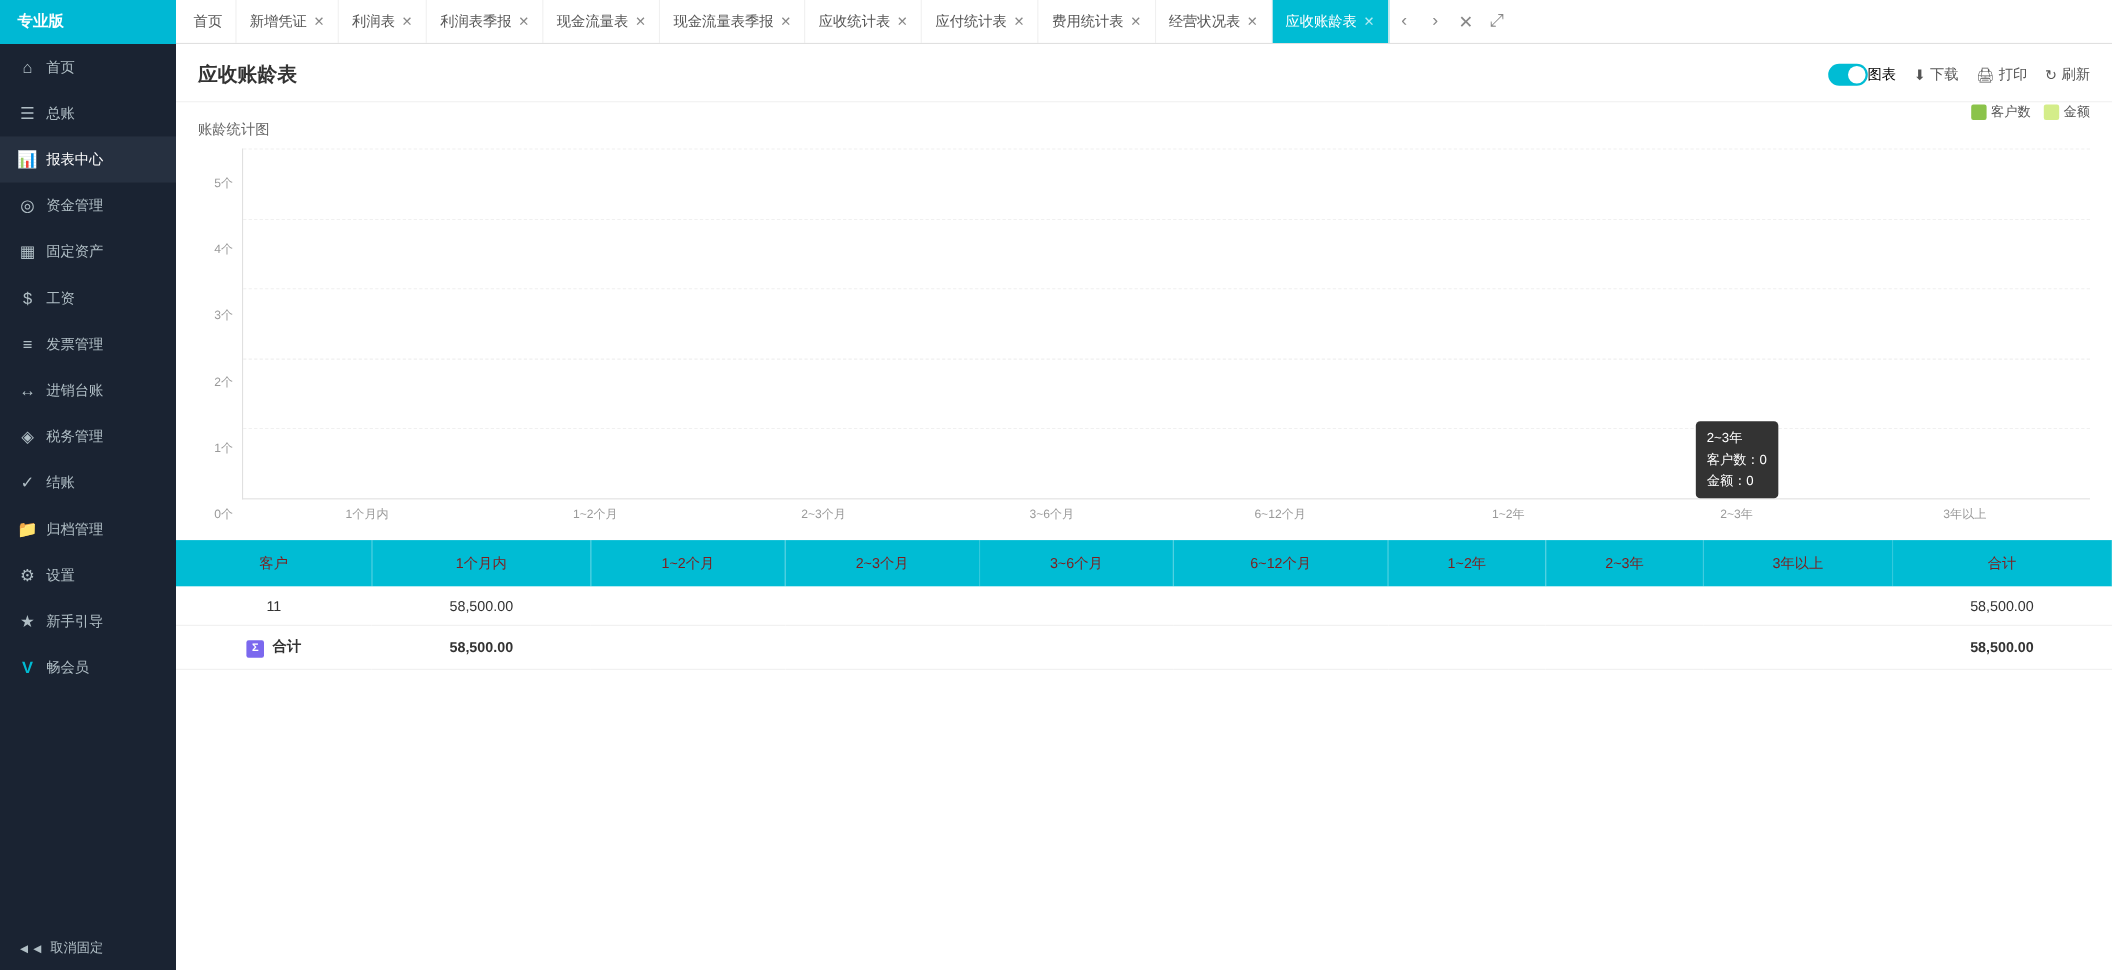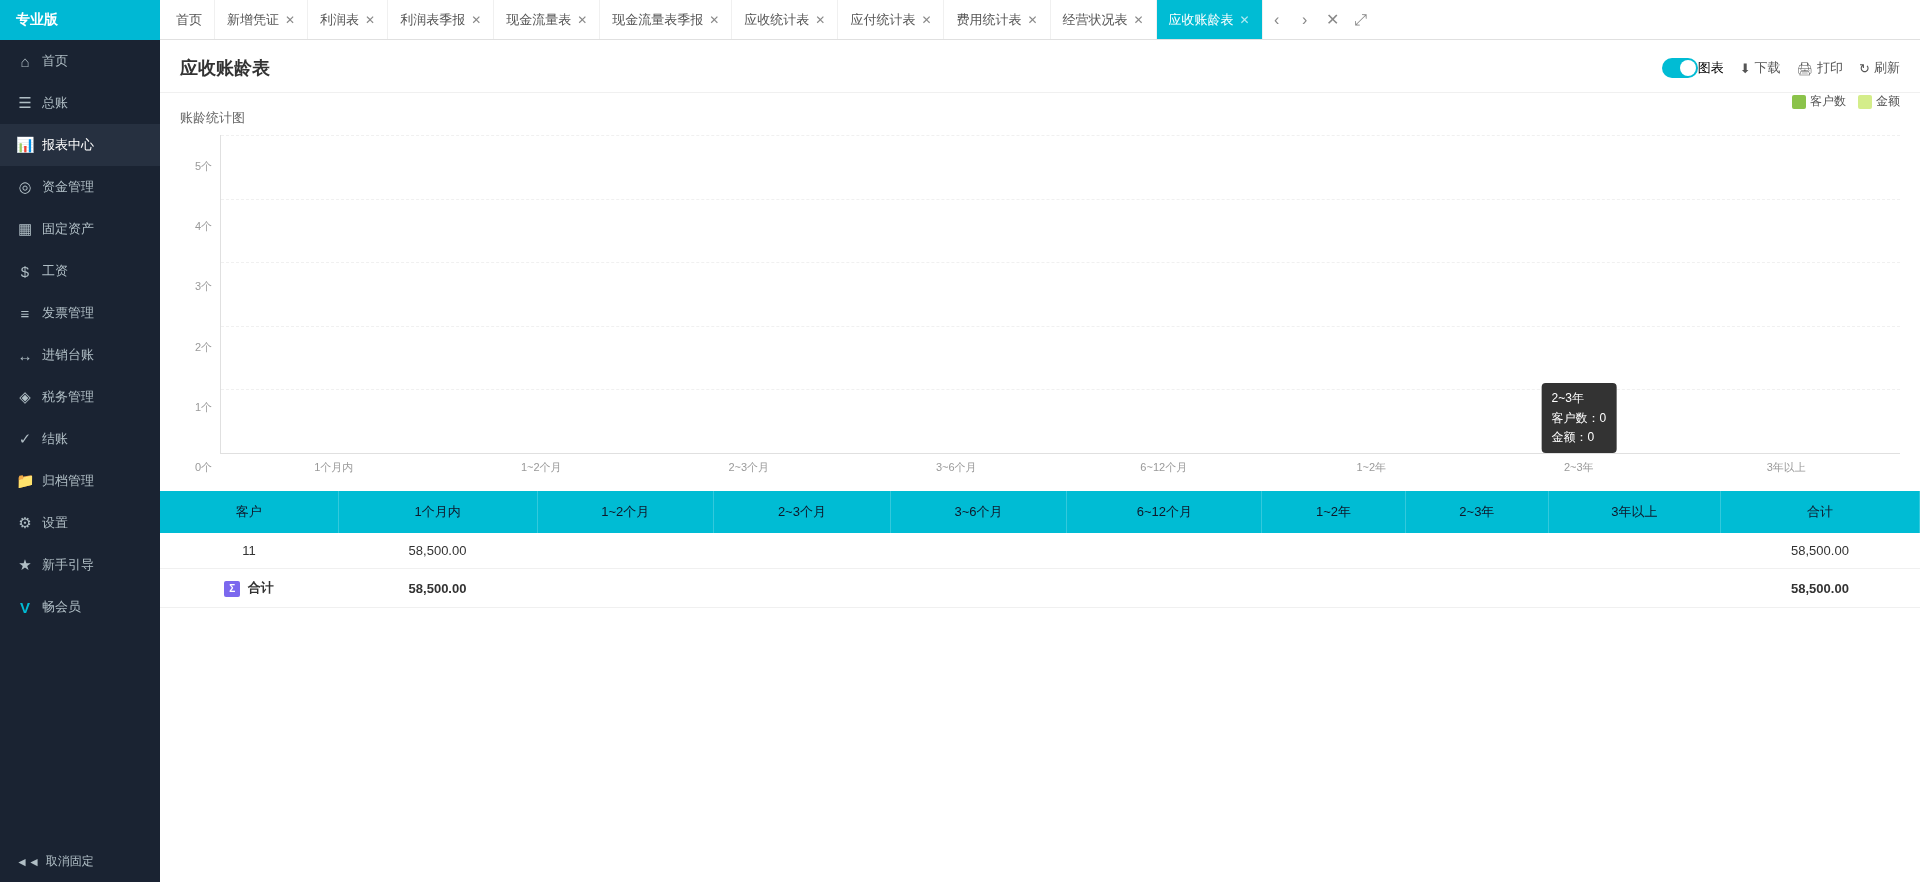--- a/index.html
+++ b/index.html
@@ -267,21 +267,21 @@
       flex: 1;
       overflow: auto;
       padding: 0 0px;
     }
     table {
       width: 100%;
       border-collapse: collapse;
     }
     thead tr {
       background: #00bcd4;
-      color: #0f172a;
+      color: #7f1d1d;
     }
     thead th {
       padding: 12px 10px;
       text-align: center;
       font-weight: normal;
       font-size: 13px;
       border-right: 1px solid rgba(255,255,255,0.2);
     }
     thead th:first-child { text-align: center; }
     tbody tr td {

